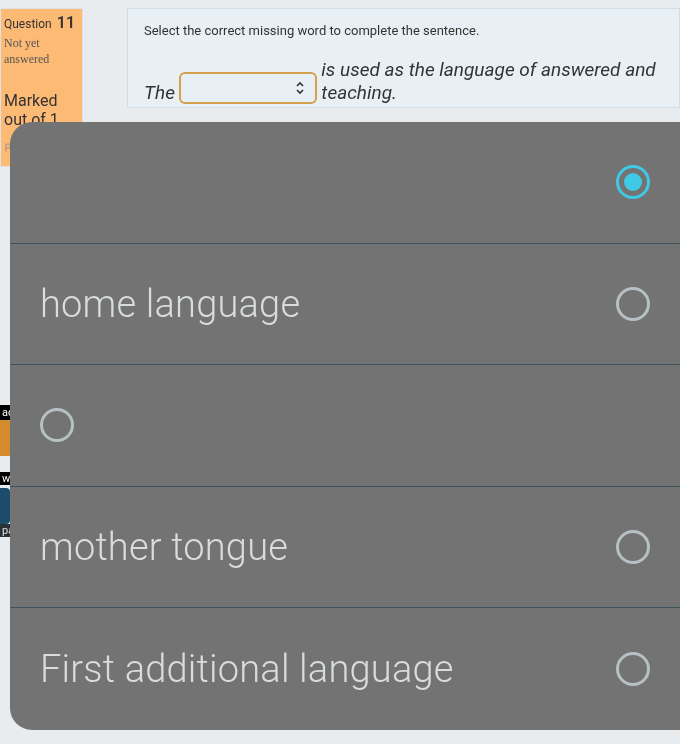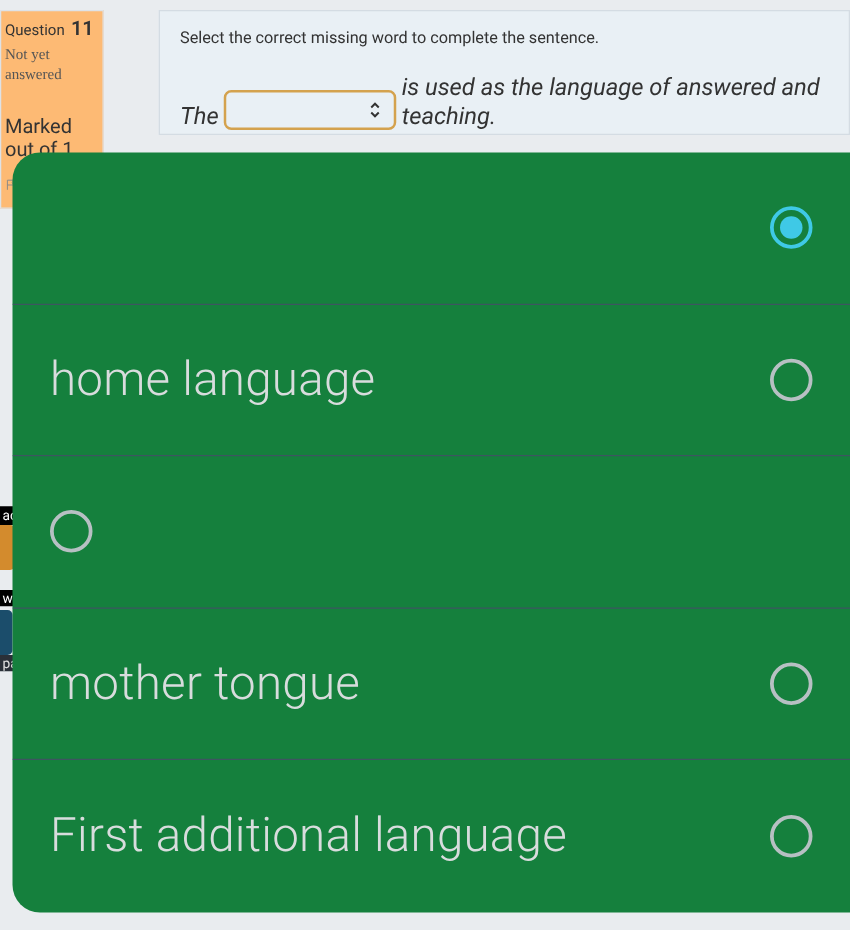--- a/index.html
+++ b/index.html
@@ -62,21 +62,21 @@
   .bit-w { position: absolute; left: 0; top: 472px; font-size: 11px; color: #fff; background: #000; padding: 0 2px;}
   .bit-blue { position: absolute; left: 0; top: 488px; width: 10px; height: 36px; background: #1b4d6b; border-radius: 0 4px 4px 0; }
   .bit-pe { position: absolute; left: 0; top: 524px; font-size: 11px; color: #e0e0e0; background: #2a3038; padding: 0 2px;}
 
   .modal {
     position: absolute;
     top: 122px;
     left: 10px;
     right: 0;
     bottom: 14px;
-    background: #15803d;
+    background: #737373;
     border-radius: 22px 0 0 22px;
     overflow: hidden;
   }
   .option {
     display: flex;
     align-items: center;
     justify-content: space-between;
     padding: 0 30px;
     height: 121.6px;
     border-bottom: 1px solid #3d5560;

